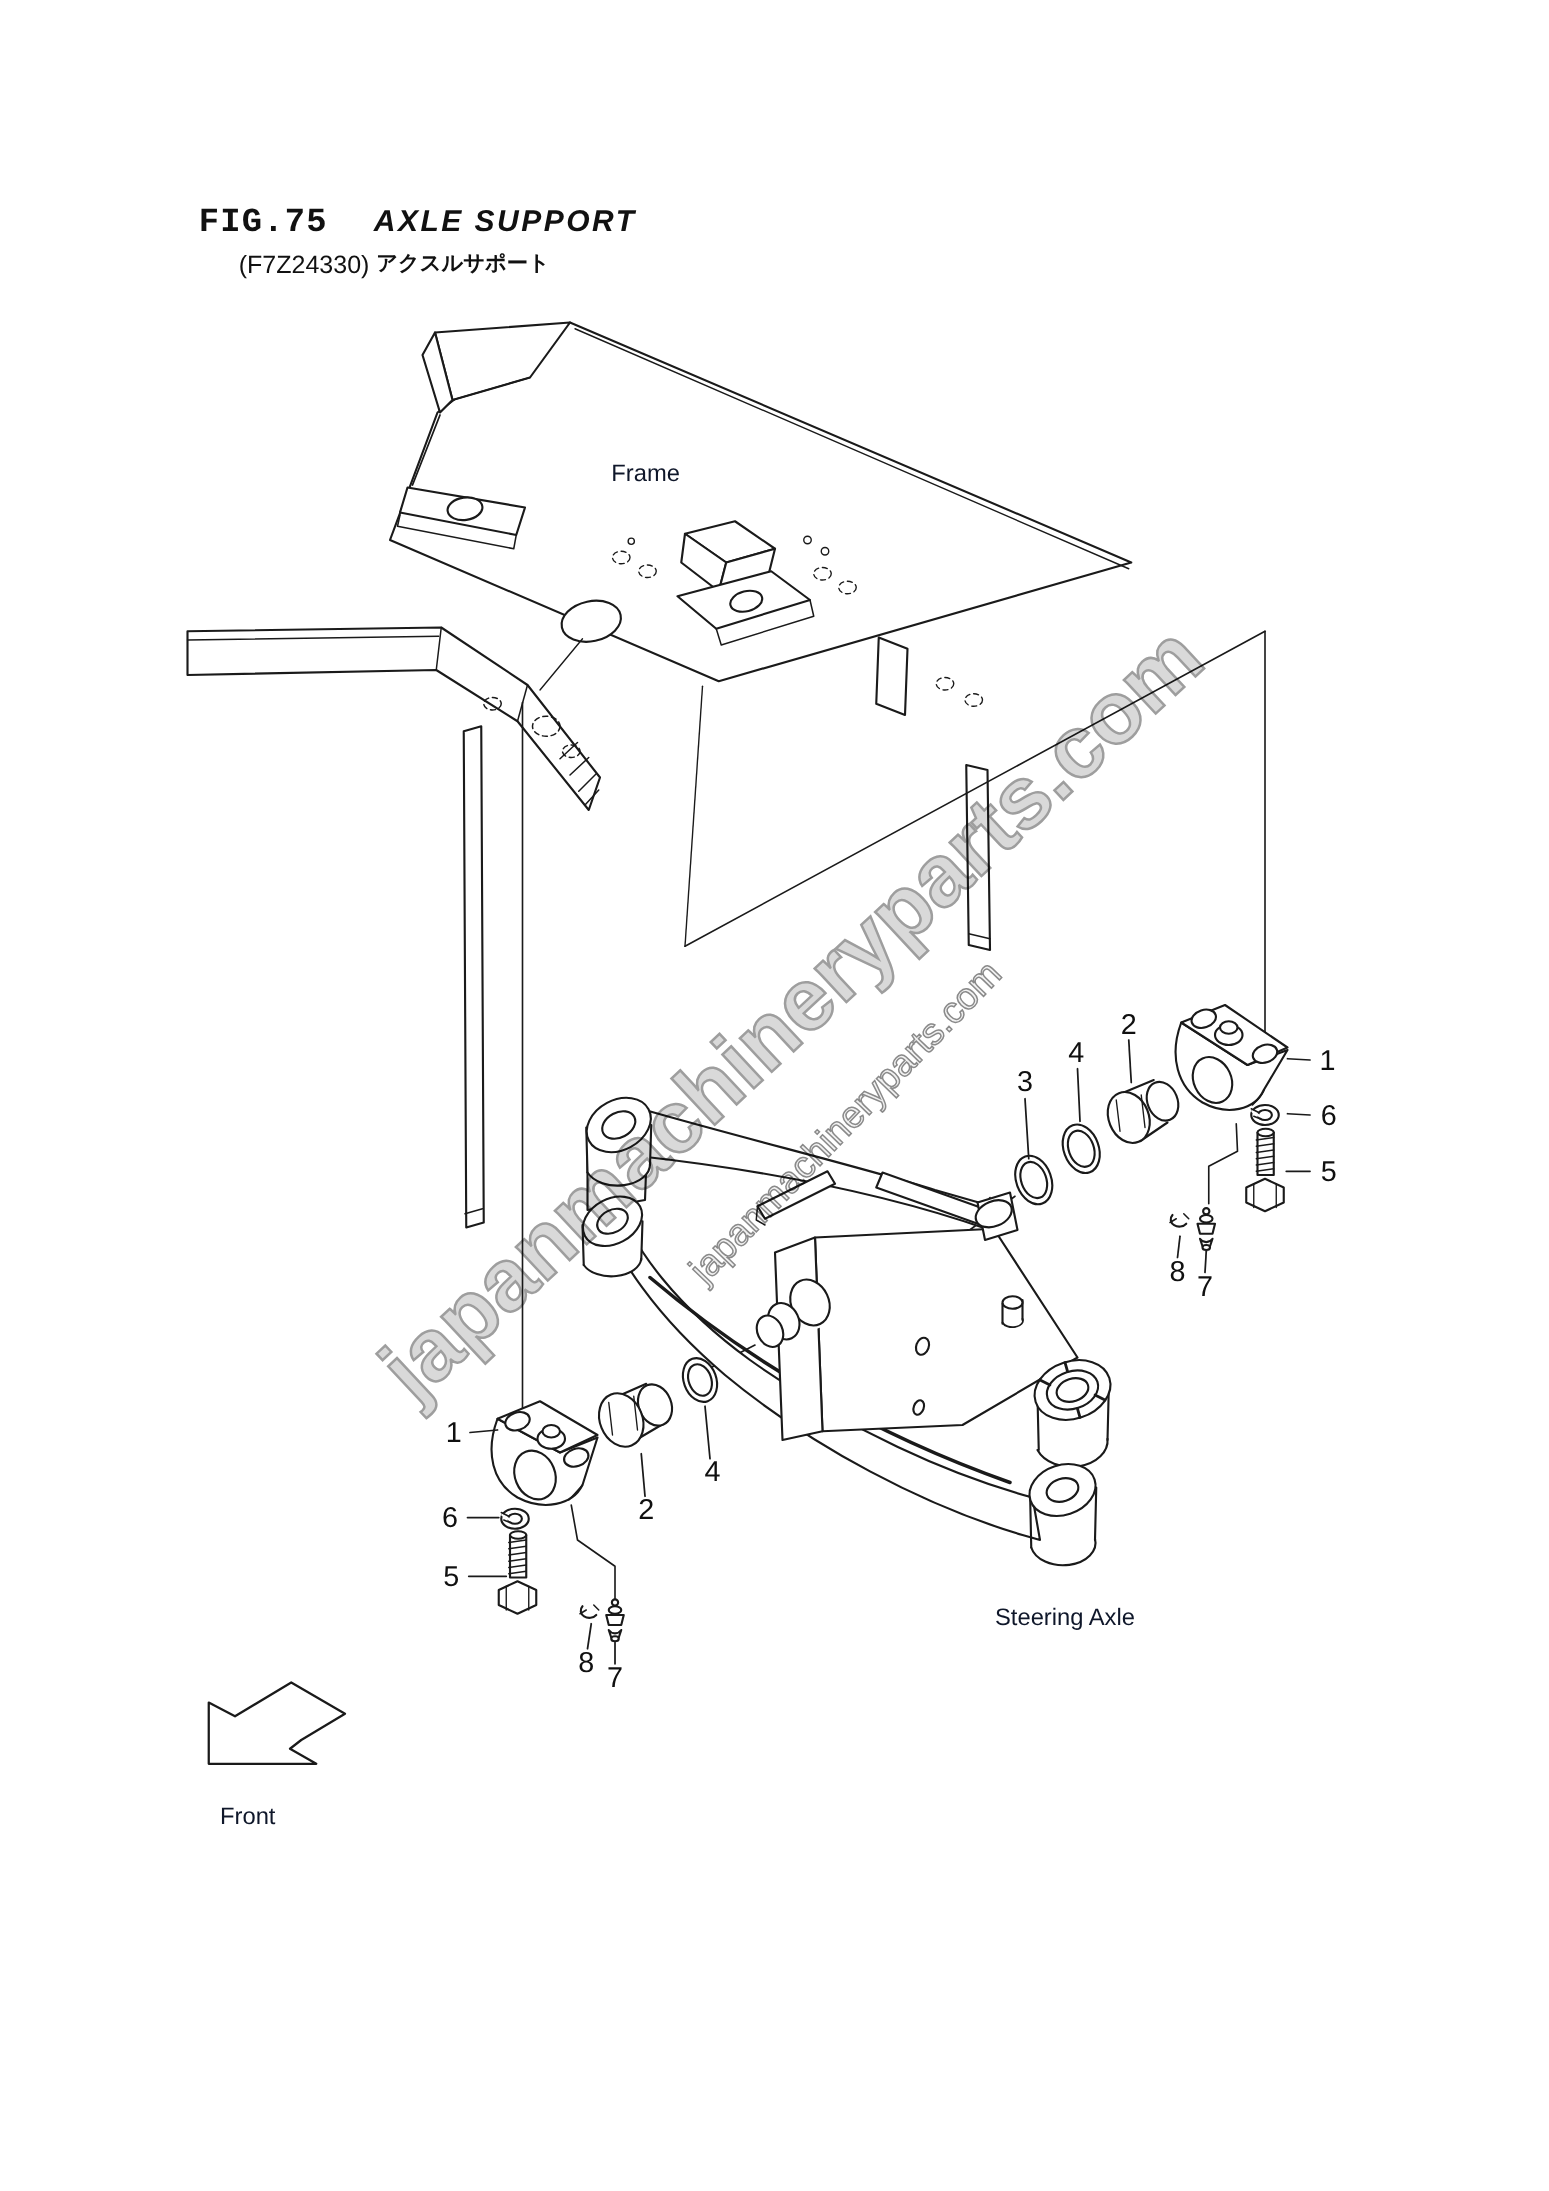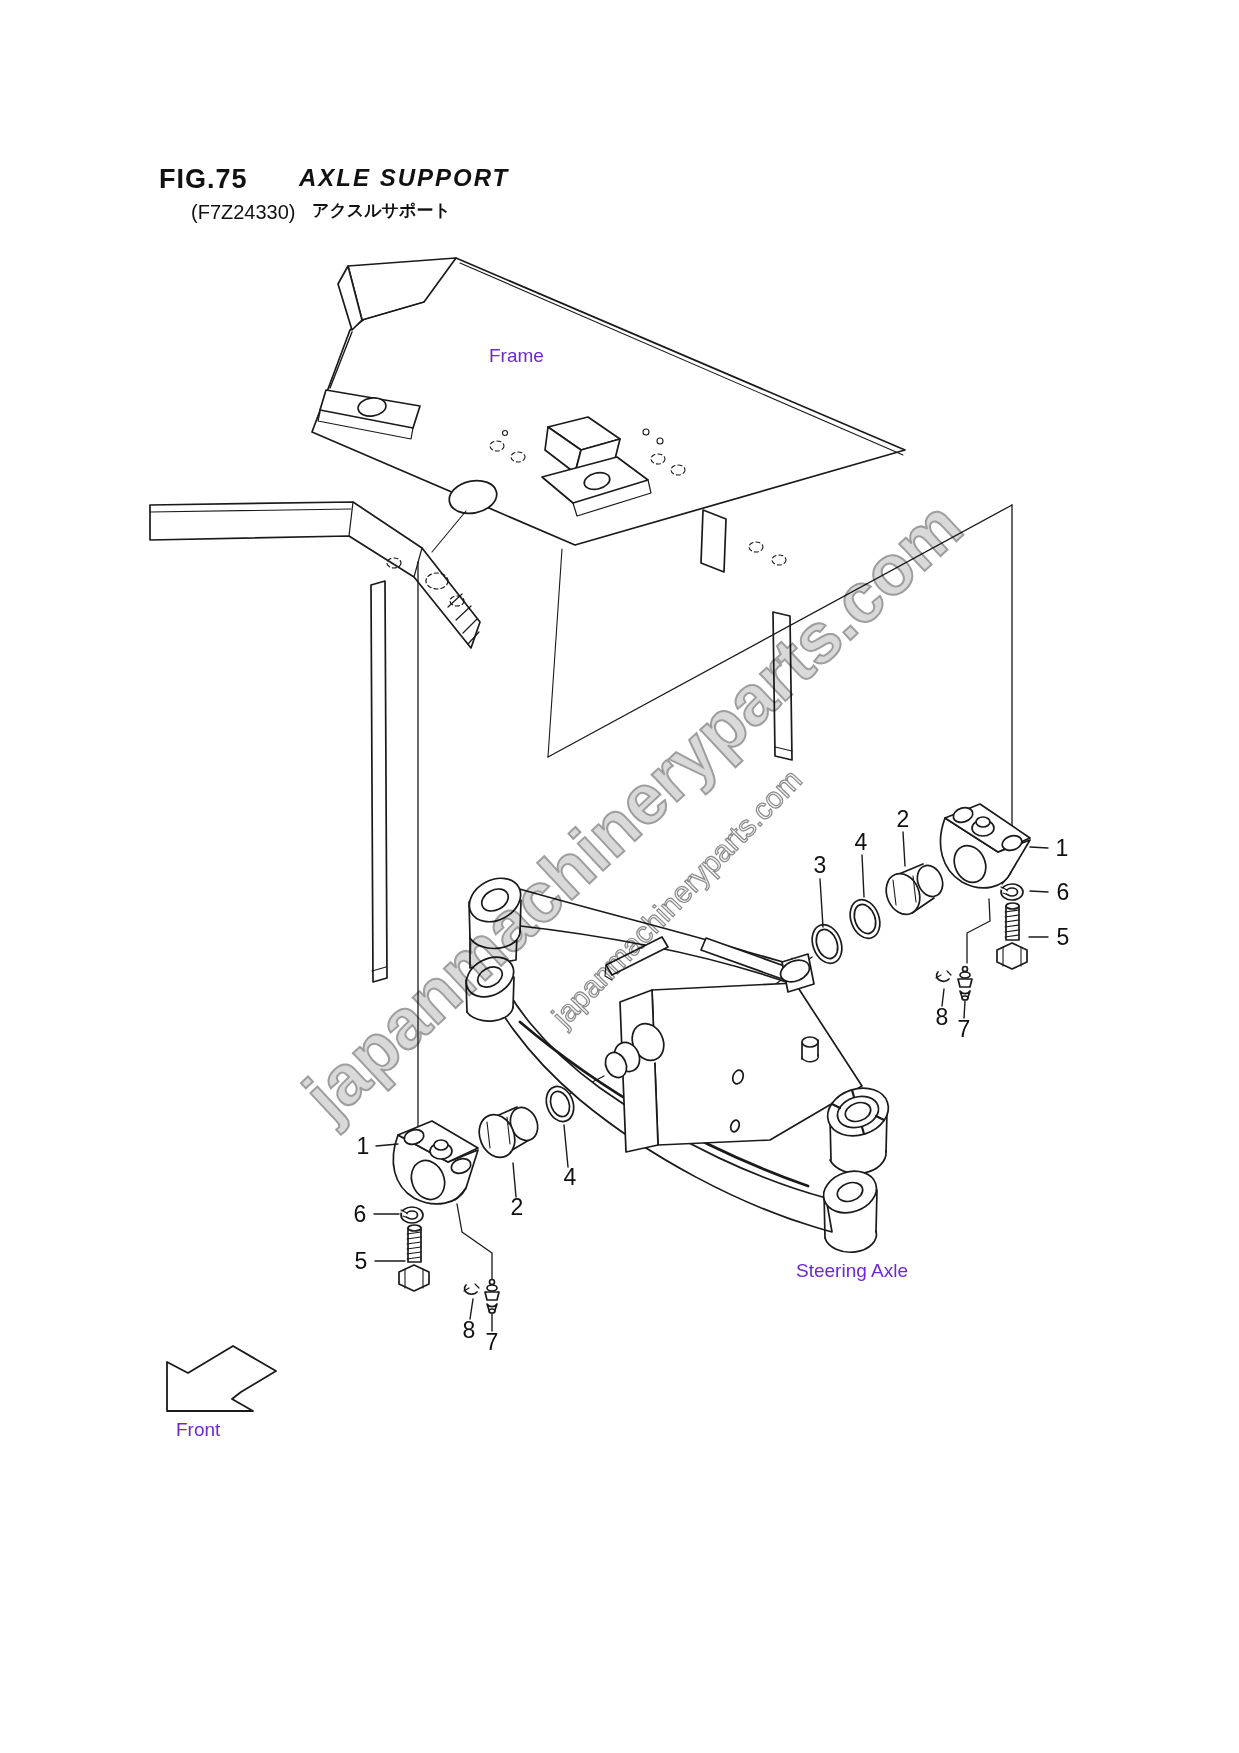--- a/index.html
+++ b/index.html
@@ -1,24 +1,24 @@
 <!DOCTYPE html>
 <html><head>
 <meta charset="utf-8">
 <style>
   html,body{margin:0;padding:0;background:#ffffff;}
   #page{position:relative;width:1239px;height:1753px;background:#ffffff;overflow:hidden;
         font-family:"Liberation Sans","DejaVu Sans",sans-serif;color:#111;}
   #art{position:absolute;left:0;top:0;width:1239px;height:1753px;}
   .abs{position:absolute;white-space:nowrap;}
-  .title-fig{left:159px;top:164px;font-size:27px;font-weight:bold;letter-spacing:1px;}
+  .title-fig{left:159px;top:164px;font-size:27px;font-weight:bold;letter-spacing:1px;font-family:Liberation Mono, monospace;}
   .title-name{left:299px;top:164px;font-size:24px;font-weight:bold;letter-spacing:2px;font-style:italic;}
   .title-code{left:191px;top:201px;font-size:20px;}
-  .title-ja{left:312px;top:199px;font-size:17px;font-weight:bold;}
-  .lbl{font-size:19px;color:#6d28d9;}
+  .title-ja{left:301px;top:199px;font-size:17px;font-weight:bold;}
+  .lbl{font-size:19px;color:#0f172a;margin-top:24px;}
   .lbl-frame{left:489px;top:345px;}
   .lbl-axle{left:796px;top:1260px;}
   .lbl-front{left:176px;top:1419px;text-align:right;}
   .callout{position:absolute;transform:translate(-50%,-52%);font-size:23px;color:#101010;}
   .wm{position:absolute;mix-blend-mode:multiply;pointer-events:none;}
   .wm-big{left:633px;top:810px;transform:translate(-50%,-50%) rotate(-43deg);
           font-size:70px;font-weight:bold;color:#d9d9d9;
           -webkit-text-stroke:2px #9e9e9e;letter-spacing:0px;}
   .wm-small{left:677px;top:898px;transform:translate(-50%,-50%) rotate(-46deg);
           font-size:30px;font-weight:normal;color:rgba(140,140,140,0.12);

